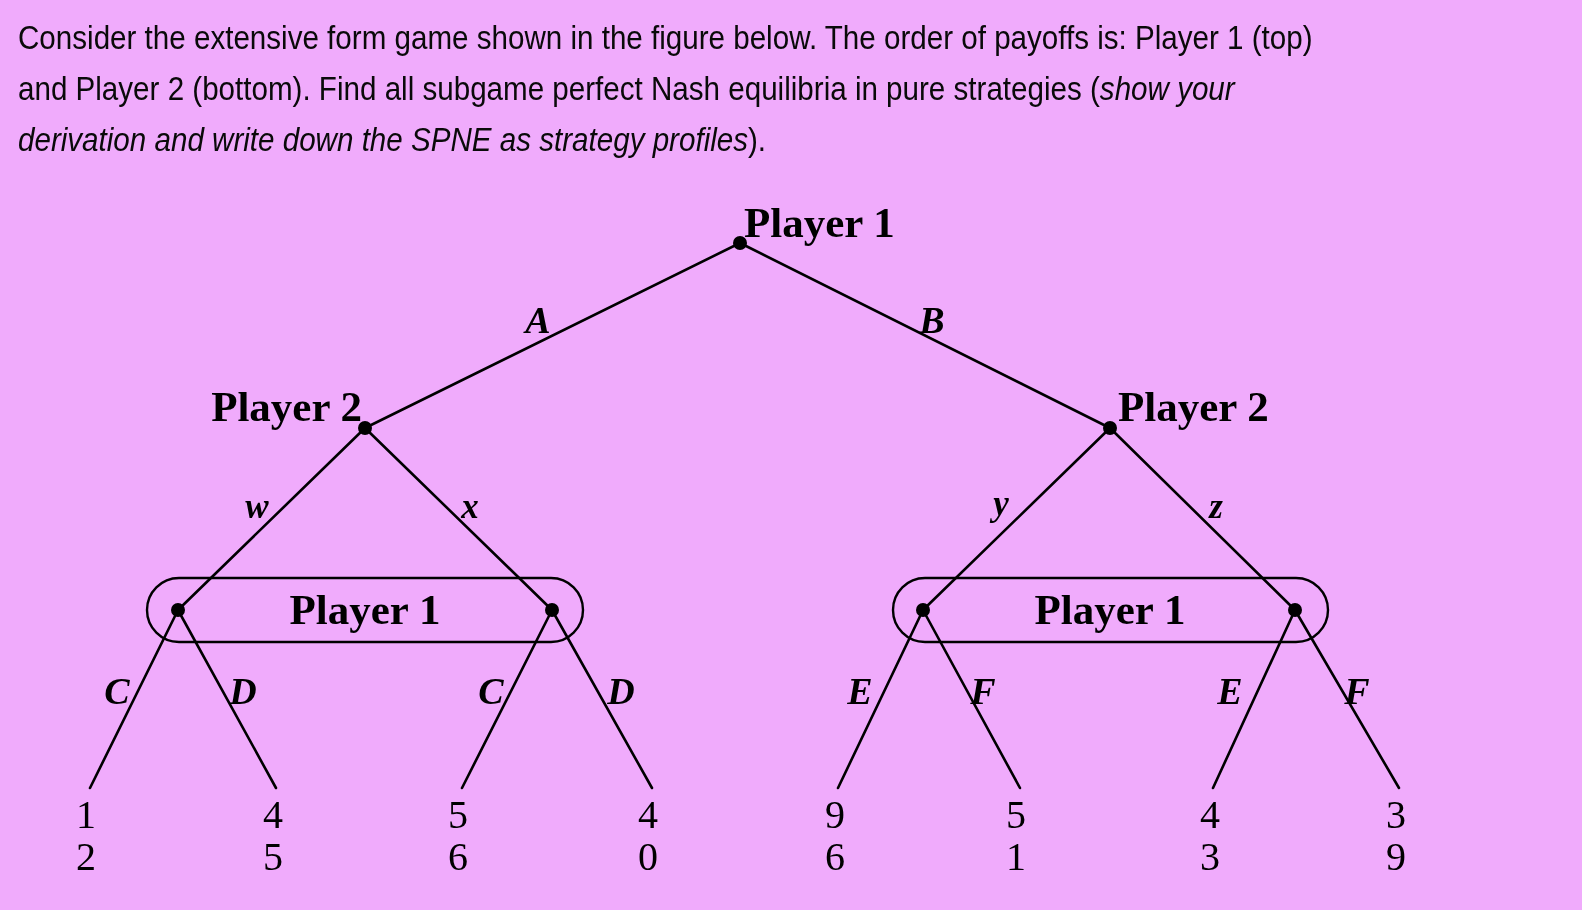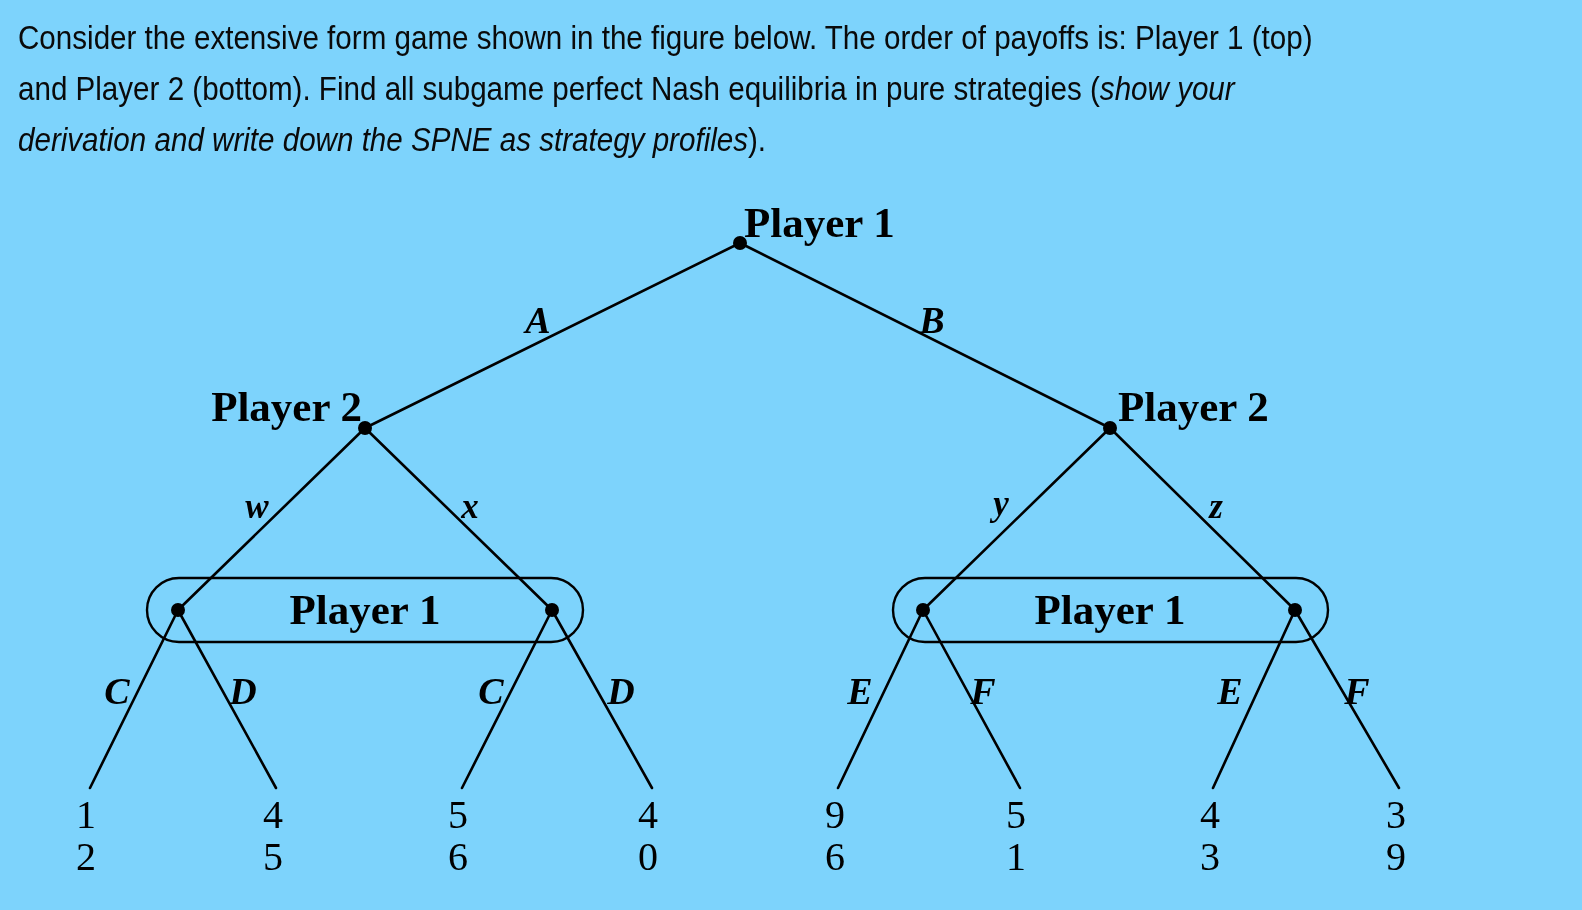--- a/index.html
+++ b/index.html
@@ -1,16 +1,16 @@
 <!DOCTYPE html>
 <html><head>
 <meta charset="utf-8">
 <style>
   html,body{margin:0;padding:0;background:#ffffff;}
-  .page{position:relative;width:1582px;height:910px;background:#7dd3fc;overflow:hidden;
+  .page{position:relative;width:1582px;height:910px;background:#f0abfc;overflow:hidden;
         font-family:"Liberation Sans",sans-serif;color:#000;}
   .problem{position:absolute;left:18px;top:12px;font-size:34px;line-height:51px;
            color:#0a0a0a;white-space:nowrap;transform:scaleX(0.87);transform-origin:0 0;}
   .it{font-style:italic;}
   svg.tree{position:absolute;left:0;top:0;}
   .edge{stroke:#000;stroke-width:2.6;stroke-linecap:round;}
   .nodedot{fill:#000;stroke:none;}
   .oval{fill:none;stroke:#000;stroke-width:2.4;}
   text{fill:#000;font-family:"Liberation Serif",serif;}
   .player-label{font-size:43px;font-weight:bold;}

